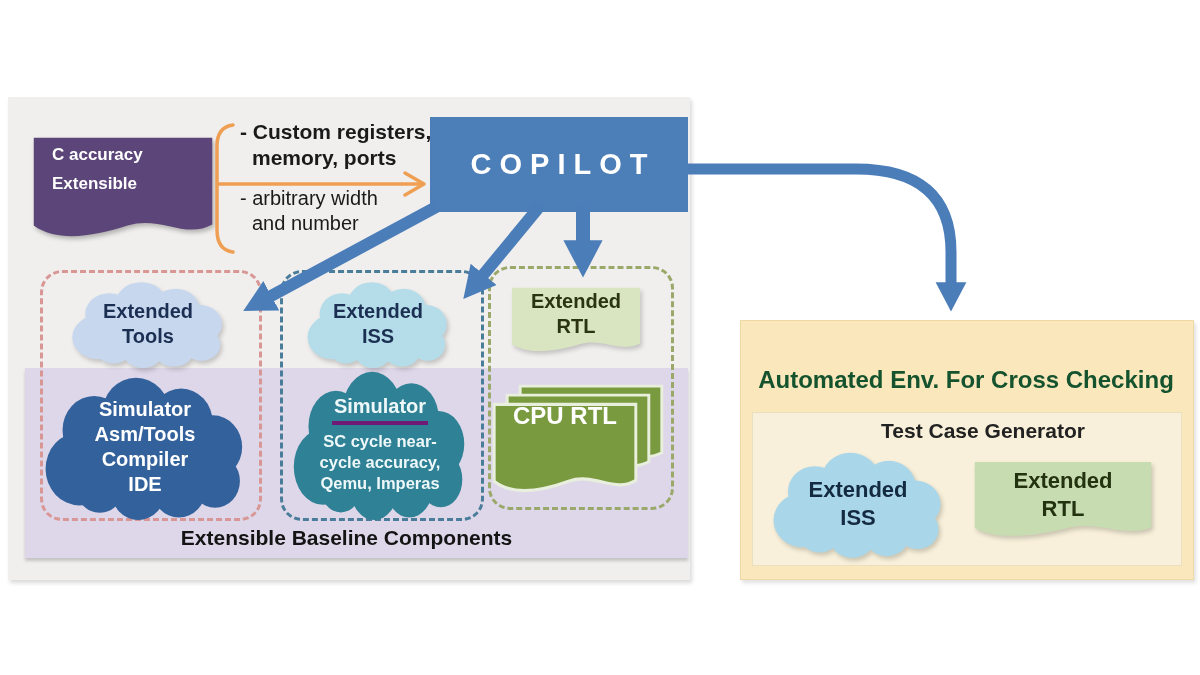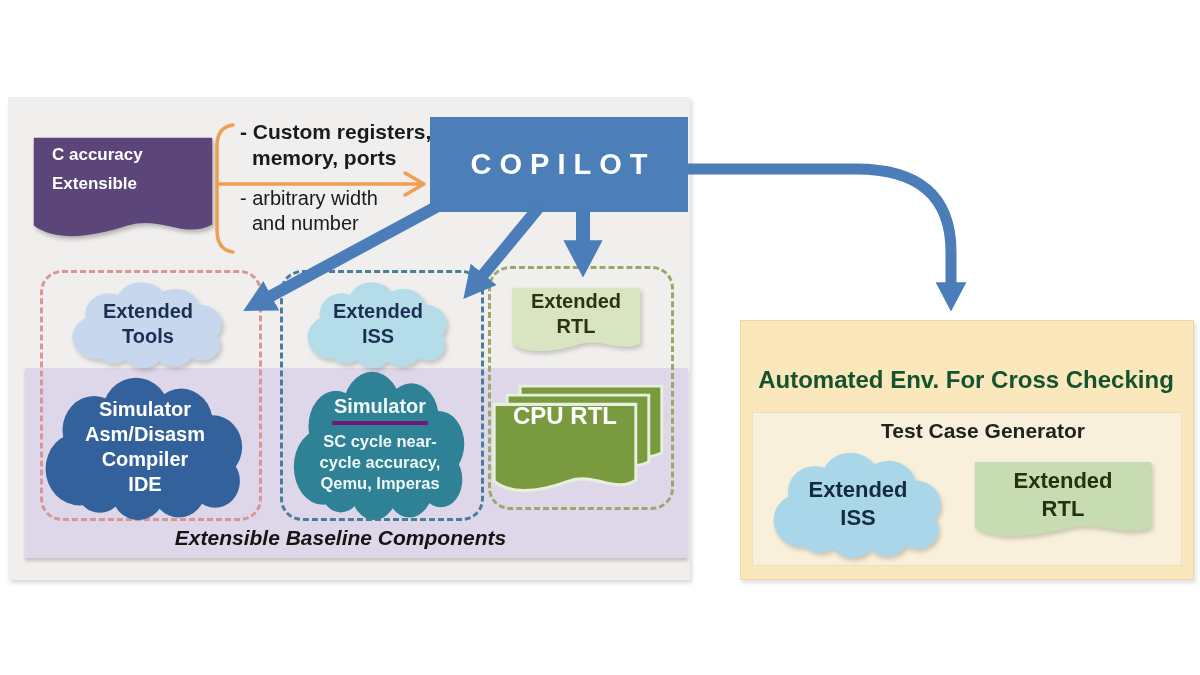--- a/index.html
+++ b/index.html
@@ -49,22 +49,22 @@
                text-align:center;}
   .t-navy{color:#1b2f52;font-size:20px;font-weight:600;line-height:25px;}
   .t-green{color:#2a3312;font-size:20px;font-weight:600;line-height:25px;}
   .t-white{color:#ffffff;font-weight:bold;font-size:20px;line-height:25px;}
   .t-sim{color:#eef8f9;font-weight:bold;}
   .sim-title{font-size:20px;border-bottom:4px solid #701a75;padding:0 2px 3px 2px;margin-bottom:6px;}
   .sim-line{font-size:16.5px;line-height:21px;}
   .t-big-navy{color:#132a40;font-size:22px;font-weight:600;line-height:28px;}
   .t-big-green{color:#24330f;font-size:22px;font-weight:600;line-height:28px;}
 
-  .caption{left:9px;top:526px;width:663px;text-align:center;color:#141414;
-           font-size:21px;font-weight:bold;font-style:italic;}
+  .caption{left:15px;top:526px;width:663px;text-align:center;color:#141414;
+           font-size:21px;font-weight:bold;}
   .xtitle{left:740px;top:366px;width:452px;text-align:center;color:#14532d;
           font-size:24px;font-weight:bold;}
   .tcg{left:752px;top:419px;width:428px;text-align:center;color:#222;
        font-size:21px;font-weight:600;margin-left:17px;}
 
   .cpu-label{left:492px;top:402px;width:146px;height:80px;color:#fff;
              font-size:24px;font-weight:bold;display:flex;justify-content:center;}
 
   .overlay{left:0;top:0;width:1200px;height:675px;pointer-events:none;}
 </style>
@@ -150,21 +150,21 @@
   <div class="abs cloud-label t-green" style="left:510px;top:283px;width:132px;height:62px">
     <span>Extended</span>
     <span>RTL</span>
   </div>
 
   <svg class="abs shape c-compiler" style="left:32px;top:374px;width:226px;height:146px">
       <use href="#cloud" xlink:href="#cloud"></use>
     </svg>
   <div class="abs cloud-label t-white" style="left:32px;top:374px;width:226px;height:146px">
     <span>Simulator</span>
-    <span>Asm/Disasm</span>
+    <span>Asm/Tools</span>
     <span>Compiler</span>
     <span>IDE</span>
   </div>
 
   <svg class="abs shape c-sim" style="left:282px;top:368px;width:196px;height:152px">
       <use href="#cloud" xlink:href="#cloud"></use>
     </svg>
   <div class="abs cloud-label t-sim" style="left:282px;top:368px;width:196px;height:152px">
     <span class="sim-title">Simulator</span>
     <span class="sim-line">SC cycle near-</span>

